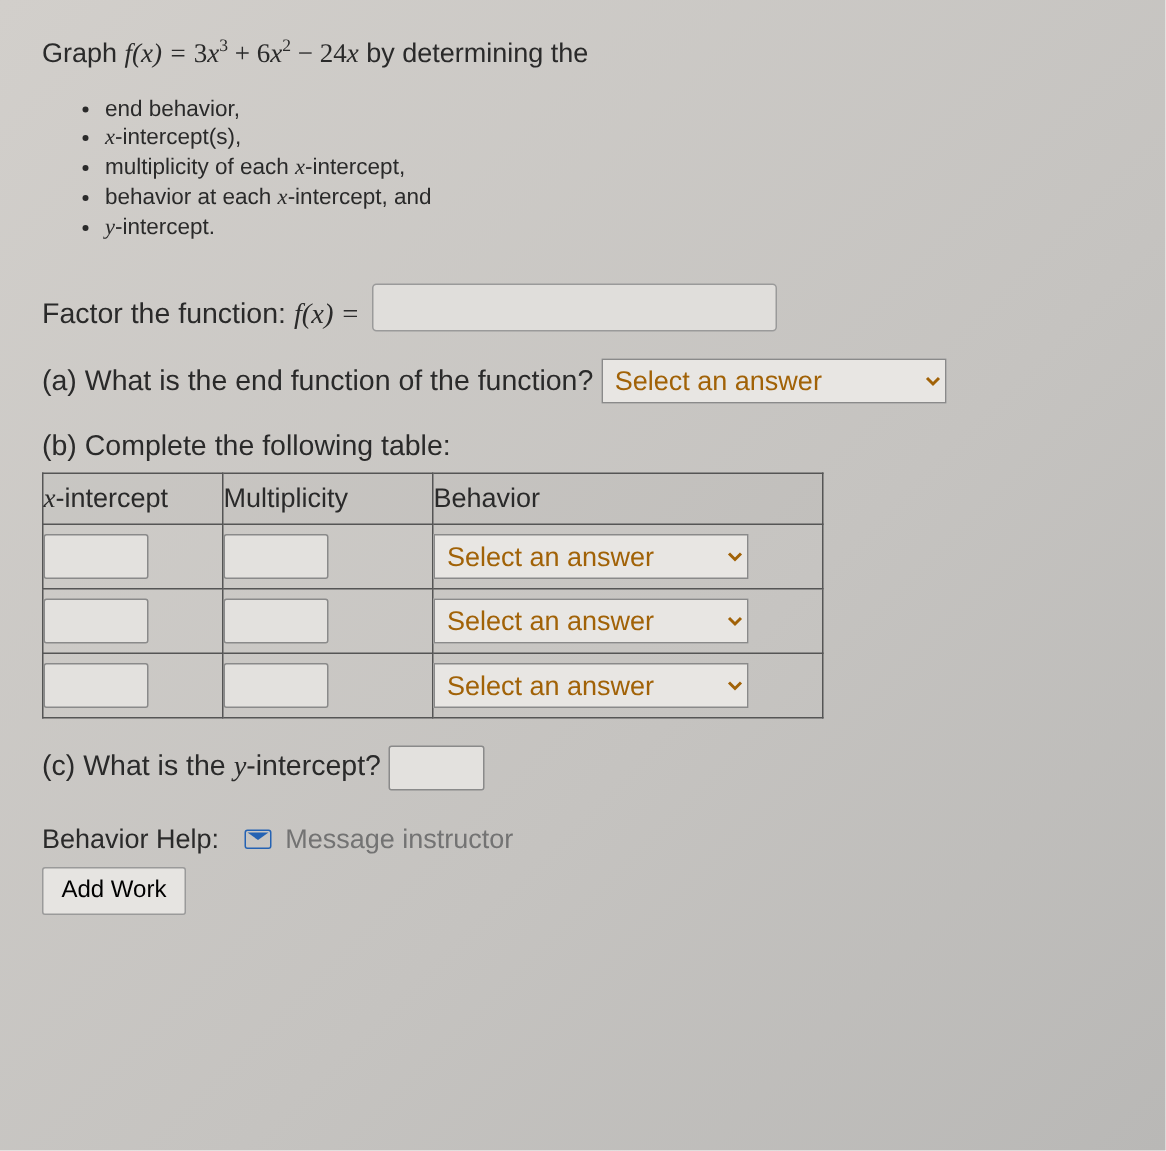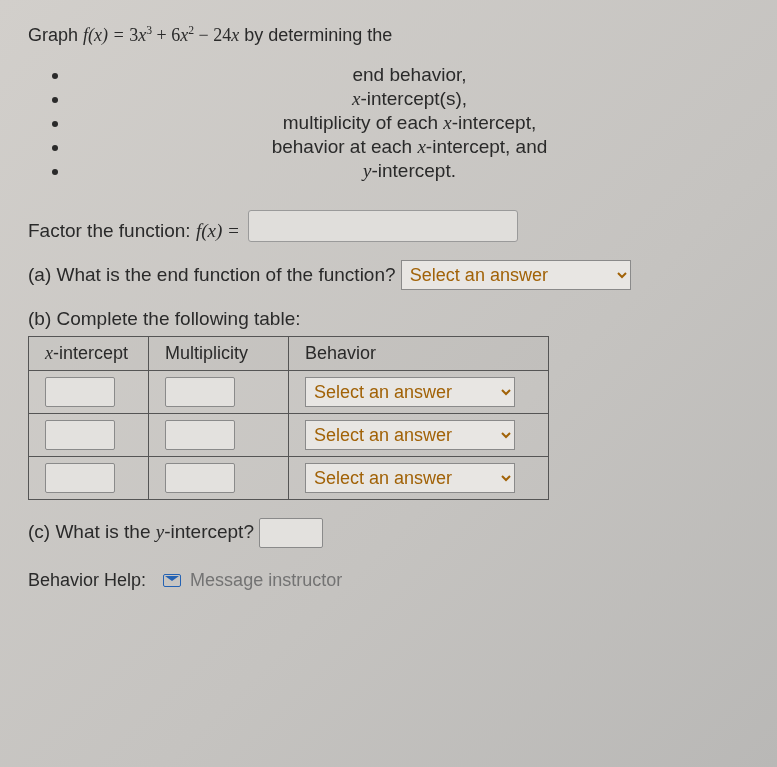--- a/index.html
+++ b/index.html
@@ -16,22 +16,21 @@
   }
   .math { font-family: "Times New Roman", Times, serif; }
   .italic { font-style: italic; }
   .prompt-line { font-size: 18px; margin-bottom: 18px; }
   ul.task-list {
     margin: 10px 0 28px 42px;
     padding: 0;
   }
   ul.task-list li {
     margin: 2px 0;
-    font-size: 19px;
-    text-align: center;
+    font-size: 15px;
   }
   .row { margin: 10px 0 18px 0; }
   .factor-row { display: flex; align-items: flex-end; gap: 8px; font-size: 19px; }
   input.textbox {
     height: 32px;
     border: 1px solid #9a9a9a;
     background: #e0dedb;
     border-radius: 3px;
     padding: 2px 6px;
     font-size: 15px;
@@ -46,21 +45,21 @@
     color: #a16207;
     padding: 2px 4px;
   }
   .end-select { width: 230px; }
   table.intercept-table {
     border-collapse: collapse;
     margin-top: 6px;
   }
   table.intercept-table th, table.intercept-table td {
     border: 1px solid #555;
-    padding: 6px 16px;
+    padding: 6px 0;
     text-align: left;
     font-weight: normal;
     font-size: 18px;
     background: rgba(255,255,255,0.02);
   }
   table.intercept-table th { background: rgba(0,0,0,0.02); }
   .col-x { width: 120px; }
   .col-m { width: 140px; }
   .col-b { width: 260px; }
   .cell-input {
@@ -160,13 +159,16 @@
 <div class="row">
   <span class="part-label">(c) What is the <span class="math italic">y</span>-intercept? </span>
   <input class="yint-input" style="">
 </div>
 
 <div class="help-row">
   <span>Behavior Help:</span>
   &nbsp;
   <span class="envelope"></span>
   <span class="help-link">Message instructor</span>
+  <div>
+    <button class="add-work-btn">Add Work</button>
+  </div>
 </div>
 
 </body></html>

